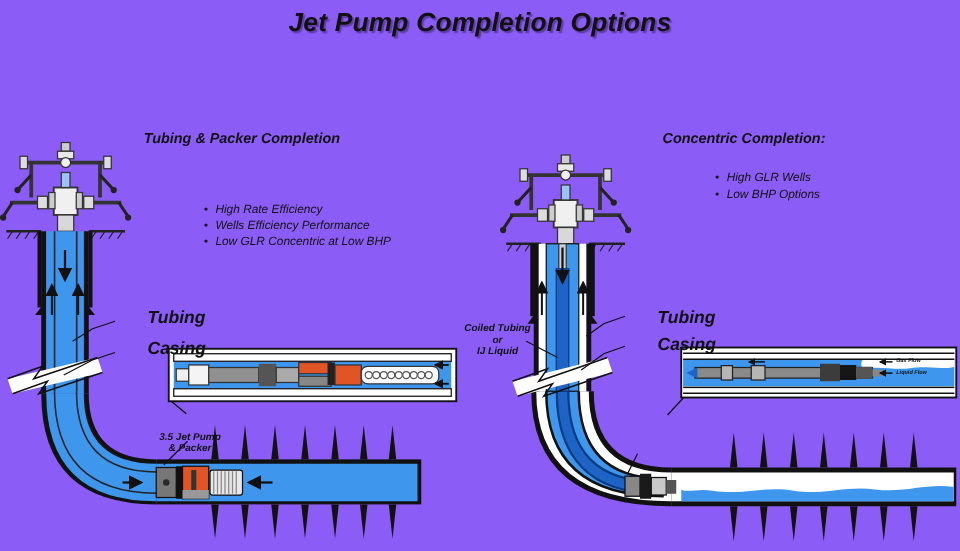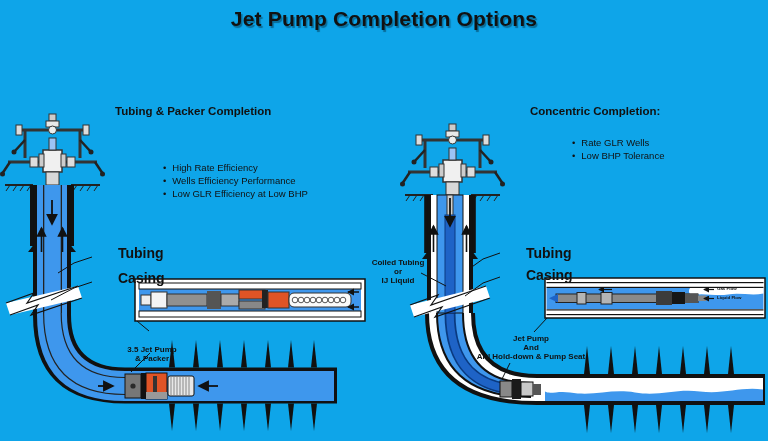--- a/index.html
+++ b/index.html
@@ -1,17 +1,17 @@
 <!DOCTYPE html>
 <html style="--bore-blue: #3E97ED; --coiled-blue: #1E63C6; --pump-orange: #E05426;"><head>
 <meta charset="utf-8">
 <style>
   html,body{margin:0;padding:0;background:#fff;}
-  .stage{position:relative;width:768px;height:441px;background:#0ea5e9;overflow:hidden;
-         font-family:"Liberation Sans",sans-serif;color:#111;}
+  .stage{position:relative;width:768px;height:441px;background:#8b5cf6;overflow:hidden;
+         font-family:"Liberation Sans",sans-serif;color:#111;font-style:italic;}
   svg{position:absolute;left:0;top:0;}
   .lbl{position:absolute;color:#111;white-space:nowrap;}
   .title{top:7px;left:0;right:0;text-align:center;font-size:21px;font-weight:bold;
          letter-spacing:.2px;text-shadow:1.5px 1.5px 1px rgba(0,0,0,.35);}
   .h{font-weight:bold;font-size:11.5px;}
   .blts{position:absolute;display:flex;flex-direction:column;}
   .blt-row{display:flex;gap:6px;font-size:9.5px;line-height:13px;}
   .sm{font-size:14px;font-weight:bold;line-height:10px;margin-left:24px;}
   .xs{font-size:8px;font-weight:bold;line-height:9px;}
   .center{text-align:center;white-space:normal;}
@@ -266,49 +266,44 @@
     <div class="blt-row">
         <span>•</span>
         <span>High Rate Efficiency</span>
       </div>
     <div class="blt-row">
         <span>•</span>
         <span>Wells Efficiency Performance</span>
       </div>
     <div class="blt-row">
         <span>•</span>
-        <span>Low GLR Efficiency at Low BHP</span>
+        <span>Low GLR Concentric at Low BHP</span>
       </div>
   </div>
   <div class="lbl sm" style="left:94px;top:248px;">Tubing</div>
   <div class="lbl sm" style="left:94px;top:273px;">Casing</div>
   <div class="lbl xs center" style="left:116px;top:345px;width:72px;">
     <div>3.5 Jet Pump</div>
     <div>&amp; Packer</div>
   </div>
 
   <div class="lbl h" style="left:530px;top:105px;text-align:center;">Concentric Completion:</div>
   <div class="blts" style="left:572px;top:136px;">
     <div class="blt-row">
         <span>•</span>
-        <span>Rate GLR Wells</span>
-      </div>
-    <div class="blt-row">
-        <span>•</span>
-        <span>Low BHP Tolerance</span>
+        <span>High GLR Wells</span>
+      </div>
+    <div class="blt-row">
+        <span>•</span>
+        <span>Low BHP Options</span>
       </div>
   </div>
   <div class="lbl xs center" style="left:365px;top:258px;width:66px;text-align:center;">
     <div>Coiled Tubing</div>
     <div>or</div>
     <div>IJ Liquid</div>
   </div>
   <div class="lbl sm" style="left:502px;top:248px;">Tubing</div>
   <div class="lbl sm" style="left:502px;top:270px;">Casing</div>
-  <div class="lbl xs center" style="left:463px;top:334px;width:136px;">
-    <div>Jet Pump</div>
-    <div>And</div>
-    <div>API Hold-down &amp; Pump Seat</div>
-  </div>
   <div class="lbl tiny" style="left:717px;top:286px;">Gas Flow</div>
   <div class="lbl tiny" style="left:717px;top:295px;">Liquid Flow</div>
 
 </div>
 
 </body></html>

